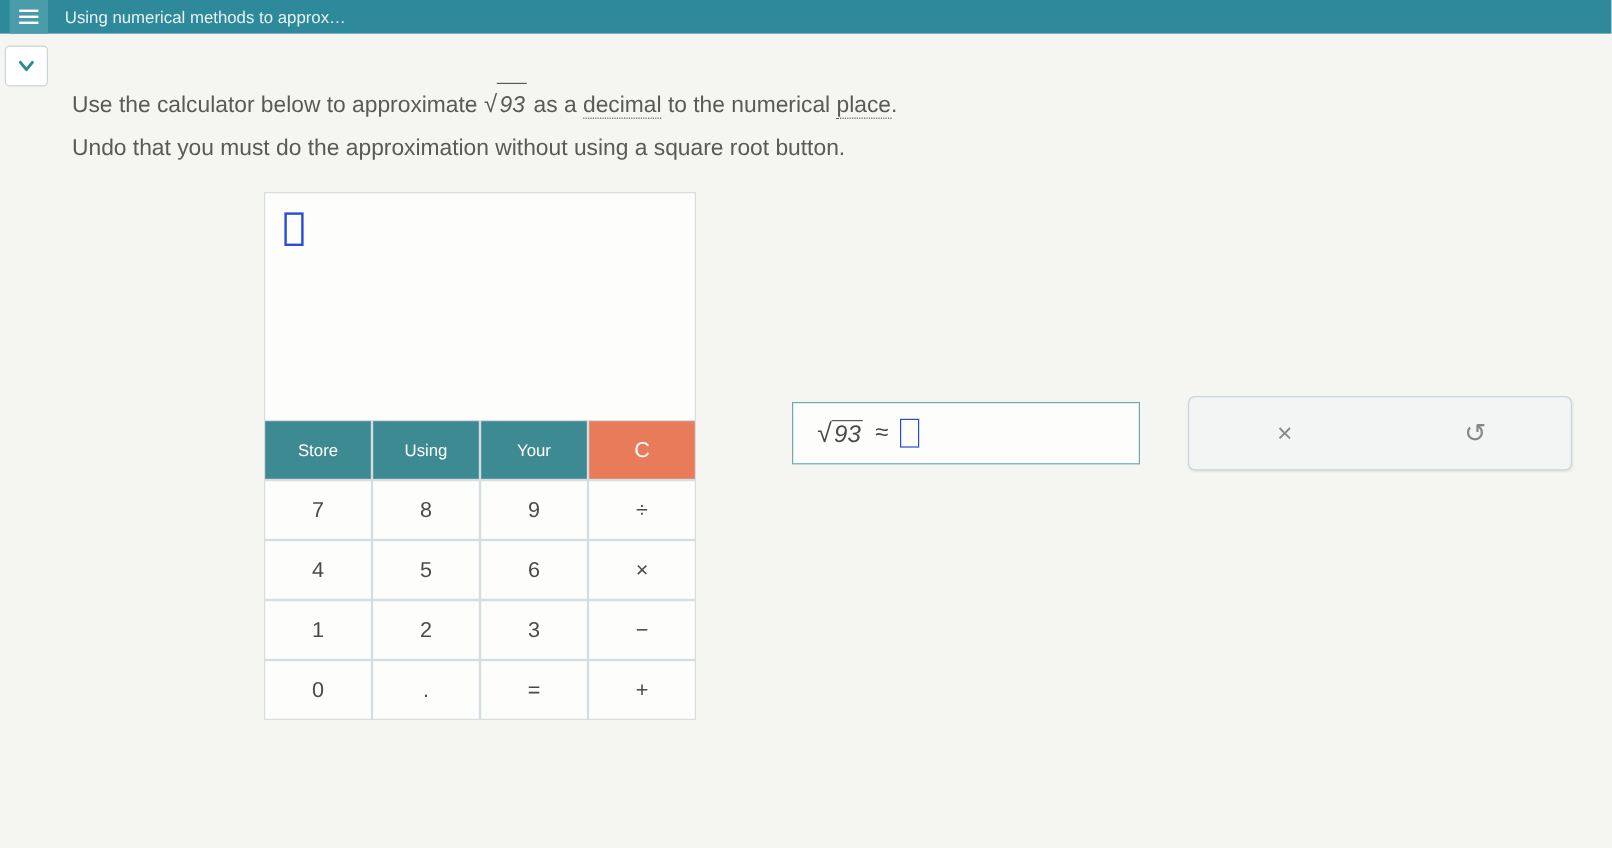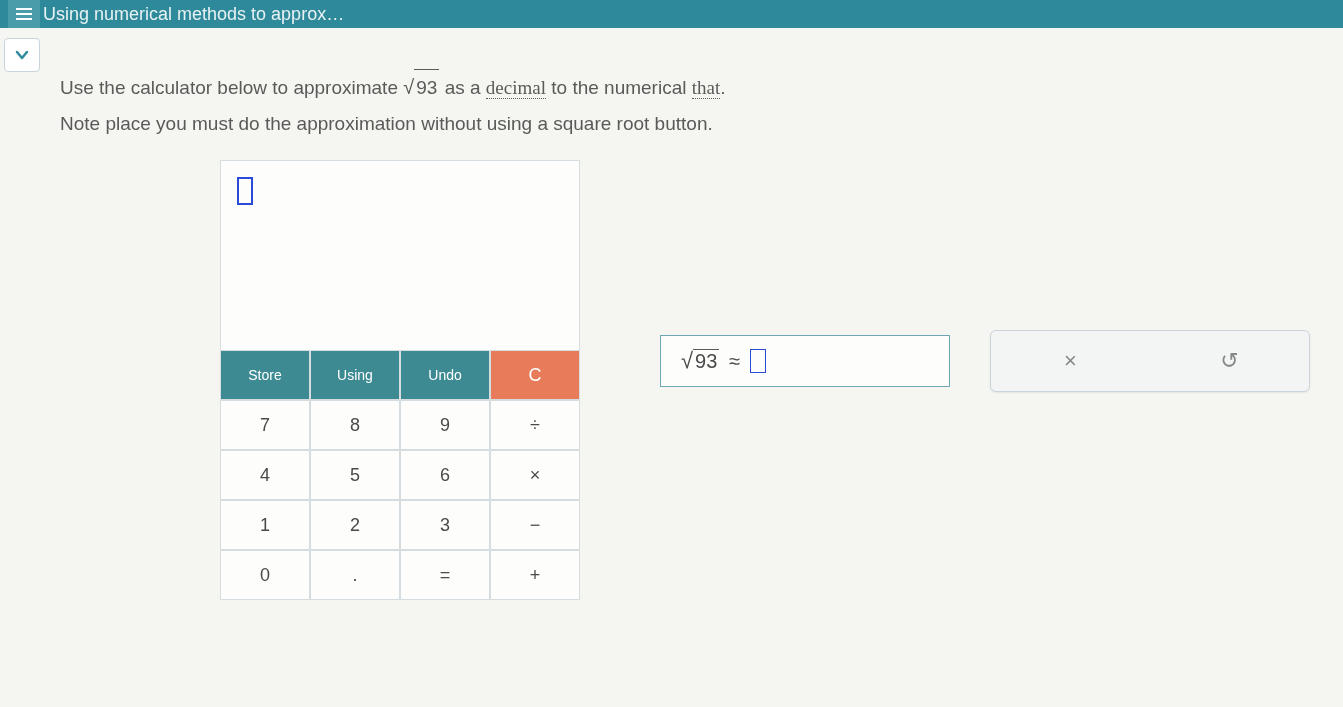--- a/index.html
+++ b/index.html
@@ -30,22 +30,22 @@
     gap: 3px;
     cursor: pointer;
   }
   .hamburger span {
     display: block;
     width: 16px;
     height: 2px;
     background: #fff;
   }
   .top-title {
-    margin-left: 3px;
-    font-size: 18px;
+    margin-left: 14px;
+    font-size: 14px;
   }
   .collapse {
     width: 36px;
     height: 34px;
     background: #fff;
     border: 1px solid #c9d5da;
     border-radius: 4px;
     display: flex;
     align-items: center;
     justify-content: center;
@@ -57,28 +57,27 @@
   }
   .question {
     margin-top: -4px;
     font-size: 19px;
     line-height: 1.9;
     color: #5a5a58;
   }
   .underlined {
     border-bottom: 1px dotted #5a5a58;
     cursor: help;
-    font-family: Liberation Serif, serif;
   }
   .sqrt-wrap {
     display: inline-flex;
     align-items: baseline;
   }
   .sqrt-sym { font-size: 20px; }
-  .sqrt-body { border-top: 1.5px solid #5a5a58; padding: 0 2px; }
+  .sqrt-body { border-top: 1.5px solid #5a5a58; padding: 0 2px; font-style: italic; }
   .workarea {
     display: flex;
     align-items: flex-start;
     margin-top: 18px;
   }
   .calc {
     width: 360px;
     margin-left: 160px;
   }
   .calc-display {
@@ -180,35 +179,35 @@
   <div class="question">
     <p>
       <span>Use the calculator below to approximate </span>
       <span class="sqrt-wrap">
         <span class="sqrt-sym">√</span>
         <span class="sqrt-body">93</span>
       </span>
       <span> as a </span>
       <span class="underlined">decimal</span>
       <span> to the numerical </span>
-      <span class="underlined">that</span><span>.</span>
+      <span class="underlined">place</span><span>.</span>
     </p>
-    <p>Note place you must do the approximation without using a square root button.</p>
+    <p>Undo that you must do the approximation without using a square root button.</p>
   </div>
 
   <div class="workarea">
 
     <div class="calc">
       <div class="calc-display">
         <span class="cursor-box"></span>
       </div>
       <div class="calc-grid">
         <button class="fn">Store</button>
         <button class="fn">Using</button>
-        <button class="fn">Undo</button>
+        <button class="fn">Your</button>
         <button class="clear">C</button>
 
         <button>7</button>
         <button>8</button>
         <button>9</button>
         <button>÷</button>
 
         <button>4</button>
         <button>5</button>
         <button>6</button>

